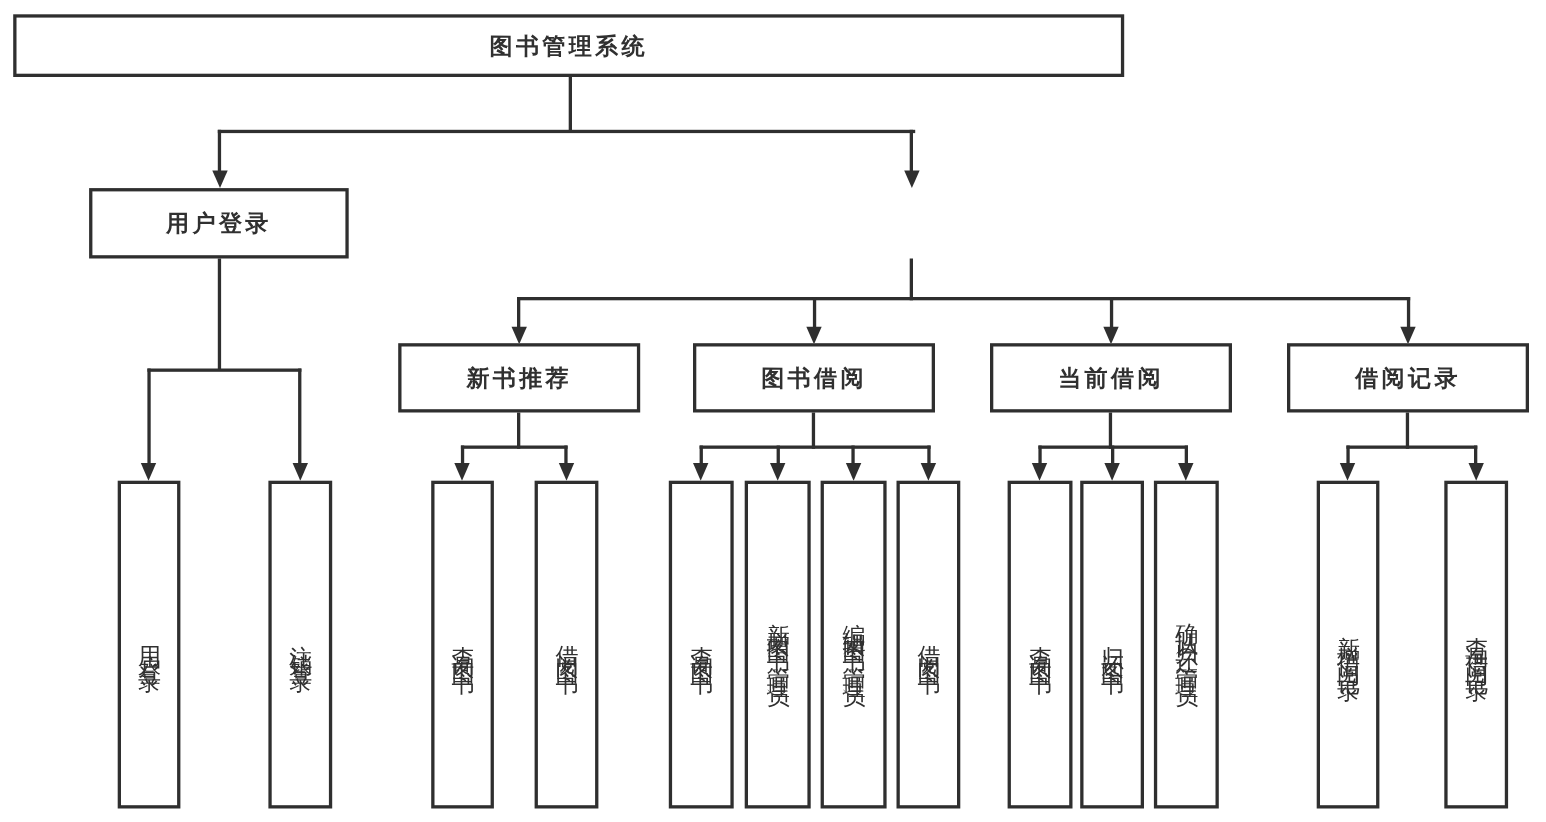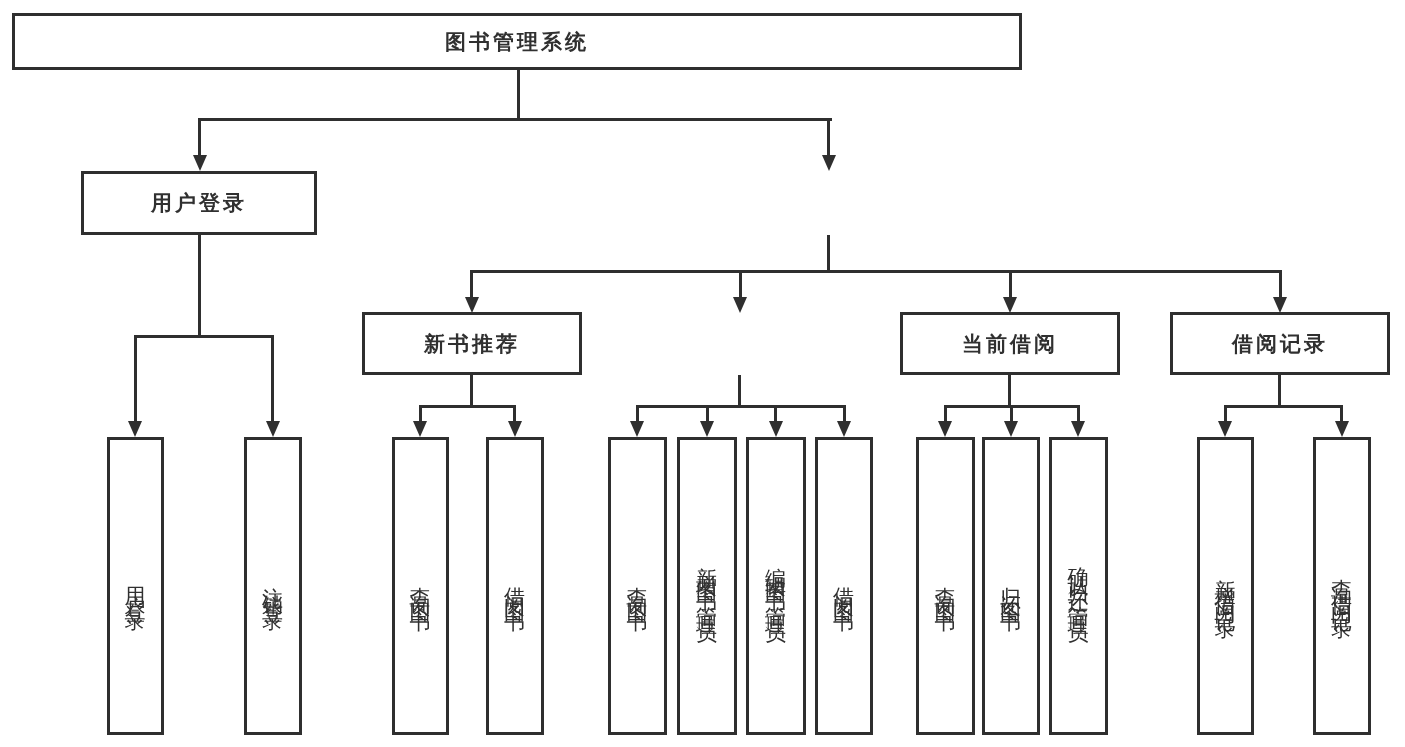--- a/index.html
+++ b/index.html
@@ -116,20 +116,23 @@
   <div class="line" style="left:739px; top:270px; width:3px; height:28px;"></div>
   <div class="arrow" style="left:733px; top:297px;"></div>
   <div class="line" style="left:1009px; top:270px; width:3px; height:28px;"></div>
   <div class="arrow" style="left:1003px; top:297px;"></div>
   <div class="line" style="left:1279px; top:270px; width:3px; height:28px;"></div>
   <div class="arrow" style="left:1273px; top:297px;"></div>
 
   <div class="hbox" style="left:362px; top:312px; width:220px; height:63px;">
     <span class="hlabel">新书推荐</span>
   </div>
+  <div class="hbox" style="left:630px; top:312px; width:220px; height:63px;">
+    <span class="hlabel">图书借阅</span>
+  </div>
   <div class="hbox" style="left:900px; top:312px; width:220px; height:63px;">
     <span class="hlabel">当前借阅</span>
   </div>
   <div class="hbox" style="left:1170px; top:312px; width:220px; height:63px;">
     <span class="hlabel">借阅记录</span>
   </div>
 
   <div class="line" style="left:470px; top:375px; width:3px; height:33px;"></div>
   <div class="line" style="left:419px; top:405px; width:97px; height:3px;"></div>
   <div class="line" style="left:419px; top:405px; width:3px; height:18px;"></div>

